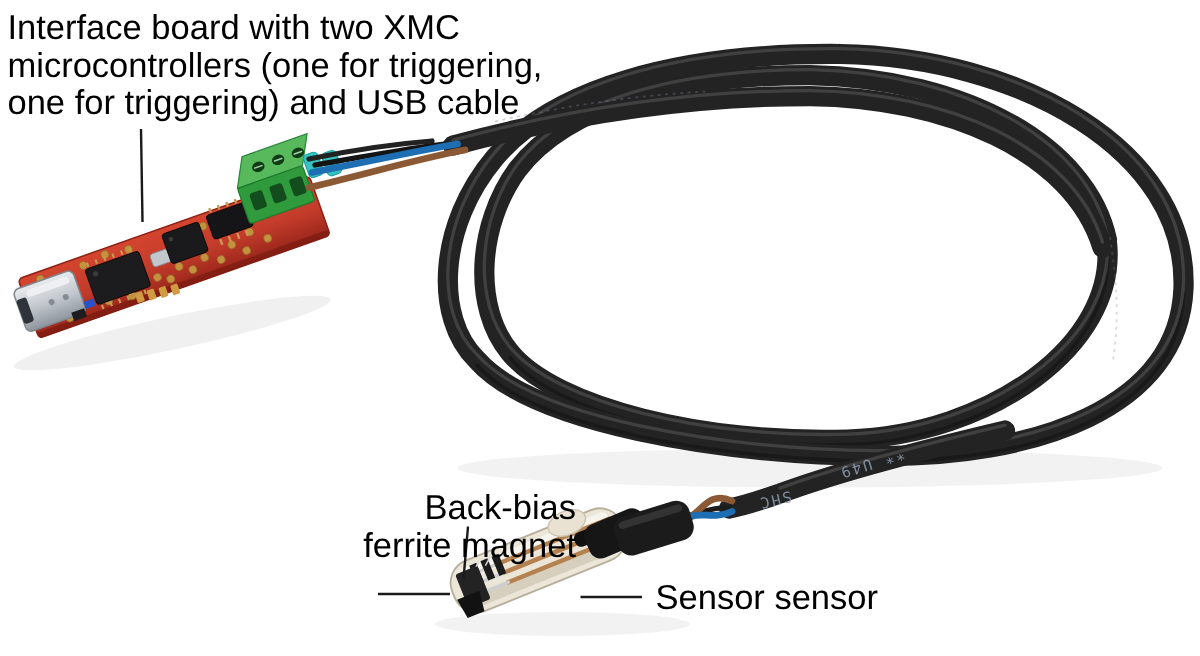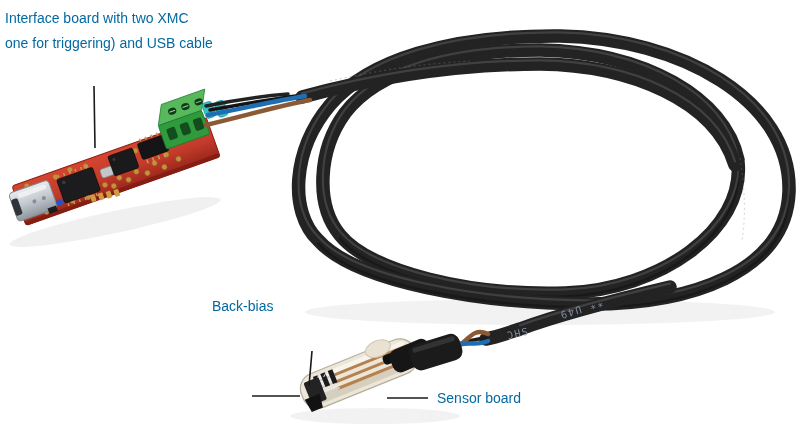--- a/index.html
+++ b/index.html
@@ -1,20 +1,20 @@
 <!DOCTYPE html>
 <html><head>
 <meta charset="utf-8">
 <style>
   html,body{margin:0;padding:0;background:#fff;}
   .scene{position:relative;width:800px;height:437px;background:#ffffff;overflow:hidden;
          font-family:"Liberation Sans","DejaVu Sans",sans-serif;color:#1a1a1a;}
-  .callout{position:absolute;font-size:14px;line-height:25px;color:#0369a1;white-space:nowrap;}
+  .callout{position:absolute;font-size:23px;line-height:25px;color:#000000;white-space:nowrap;}
   .callout span{display:block;}
-  .callout.center{text-align:left;}
+  .callout.center{text-align:right;margin-top:32px;}
   svg{position:absolute;left:0;top:0;}
   .cable{fill:none;stroke:#232323;stroke-width:13.5;stroke-linecap:round;}
   .cable-hl{fill:none;stroke:#5a5a5a;stroke-width:2.2;stroke-linecap:round;opacity:.55;}
   .cable-lo{fill:none;stroke:#0e0e0e;stroke-width:2.4;stroke-linecap:round;opacity:.45;}
   .wire{fill:none;stroke-linecap:round;}
   .pointer{stroke:#1a1a1a;stroke-width:1.6;}
   .mark{font-size:10px;letter-spacing:1.5px;fill:#8fa0b5;opacity:.85;font-family:"DejaVu Sans Mono",monospace;}
 </style>
 </head>
 <body>
@@ -217,27 +217,29 @@
     <g>
       <line class="pointer" x1="94" y1="86" x2="95" y2="148"></line>
       <line class="pointer" x1="312" y1="351" x2="309" y2="386"></line>
       <line class="pointer" x1="252" y1="396" x2="300" y2="396"></line>
       <line class="pointer" x1="387" y1="398" x2="428" y2="398"></line>
     </g>
   </svg>
 
   <div class="callout" style="left:5px;top:6px;">
     <span>Interface board with two XMC</span>
+    <span>microcontrollers (one for triggering,</span>
     <span>one for triggering) and USB cable</span>
   </div>
 
   <div class="callout center" style="left:212px;top:294px;width:172px;">
     <span>Back-bias</span>
+    <span>ferrite magnet</span>
   </div>
 
   <div class="callout" style="left:140px;top:373px;">
   </div>
 
   <div class="callout" style="left:437px;top:386px;">
-    <span>Sensor board</span>
+    <span>Sensor sensor</span>
   </div>
 
 </div>
 
 </body></html>

